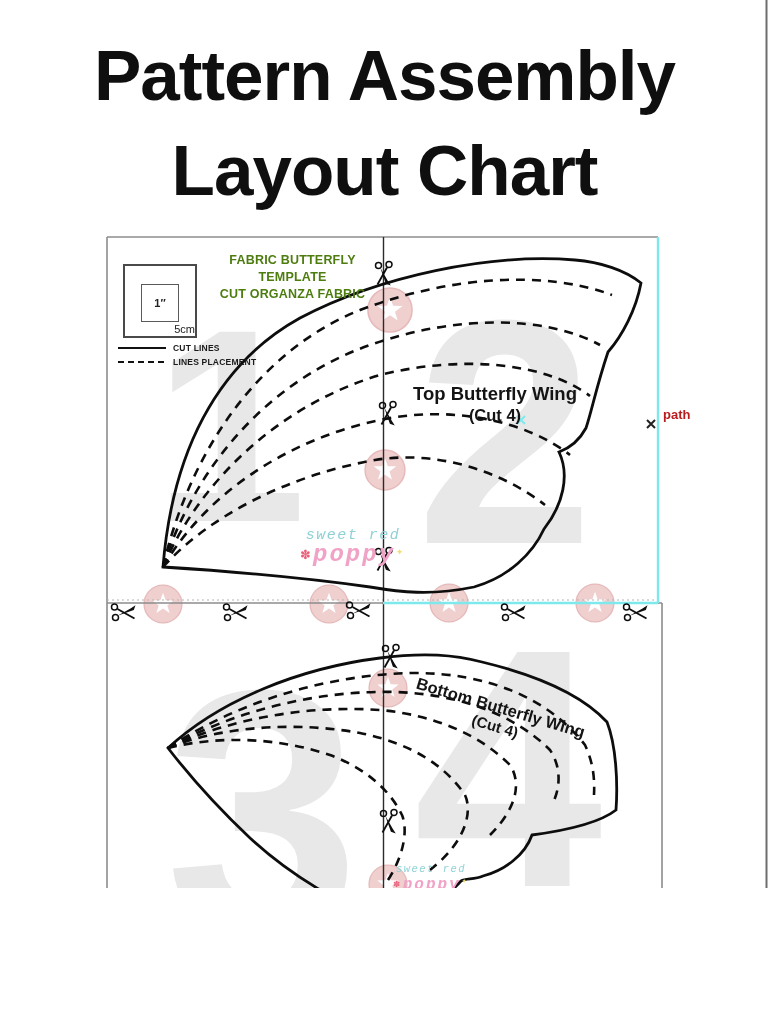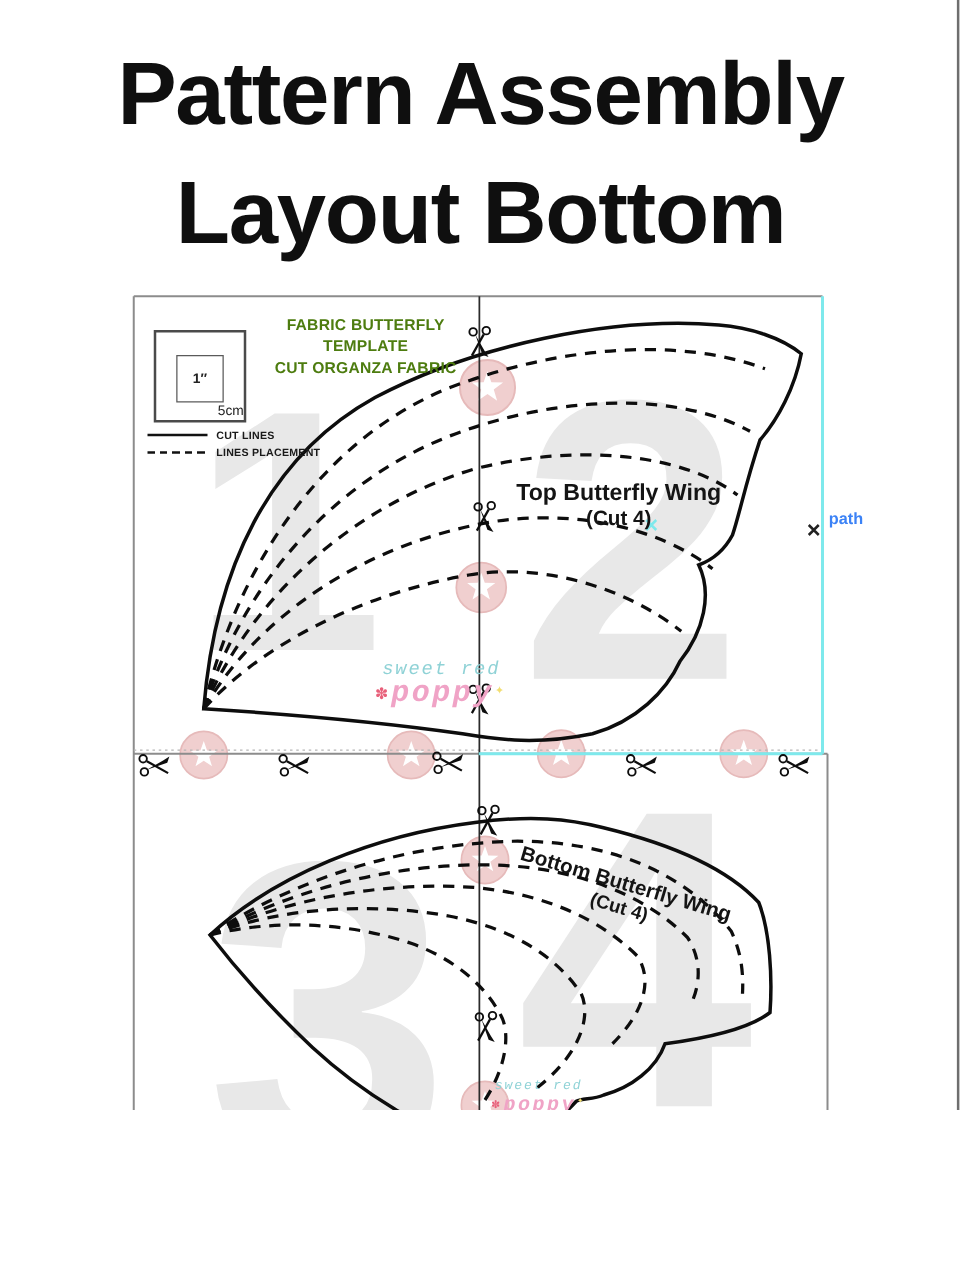--- a/index.html
+++ b/index.html
@@ -52,30 +52,30 @@
   .logo1{left:276px;top:528px;width:126px;}
   .logo1 .lg1{font-size:15px;line-height:16px;}
   .logo1 .lg2{font-size:24px;line-height:22px;margin-top:-3px;}
   .logo2{left:372px;top:864px;width:90px;}
   .logo2 .lg1{font-size:10.5px;line-height:11px;}
   .logo2 .lg2{font-size:16px;line-height:15px;margin-top:-2px;}
   .flower{color:#e8607a;font-style:normal;font-size:.65em;vertical-align:2px;margin-right:1px;}
   .sparkle{color:#f2de72;font-style:normal;font-size:.5em;vertical-align:6px;margin-left:1px;}
 
   
-  .path-label{position:absolute;left:663px;top:407px;z-index:4;font-size:13px;font-weight:bold;color:#3b82f6;}
+  .path-label{position:absolute;left:663px;top:407px;z-index:4;font-size:13px;font-weight:bold;color:#b91c1c;}
 </style>
 </head>
 <body>
 
 <div class="canvas">
 
   <div class="title">
     <div class="t-line">Pattern Assembly</div>
-    <div class="t-line">Layout Bottom</div>
+    <div class="t-line">Layout Chart</div>
   </div>
 
   <div class="wm wm1">1</div>
   <div class="wm wm2">2</div>
   <div class="wm wm3">3</div>
   <div class="wm wm4">4</div>
 
   <svg class="lines" width="769" height="1024" viewBox="0 0 769 1024">
     <defs>
       <g id="sc">

